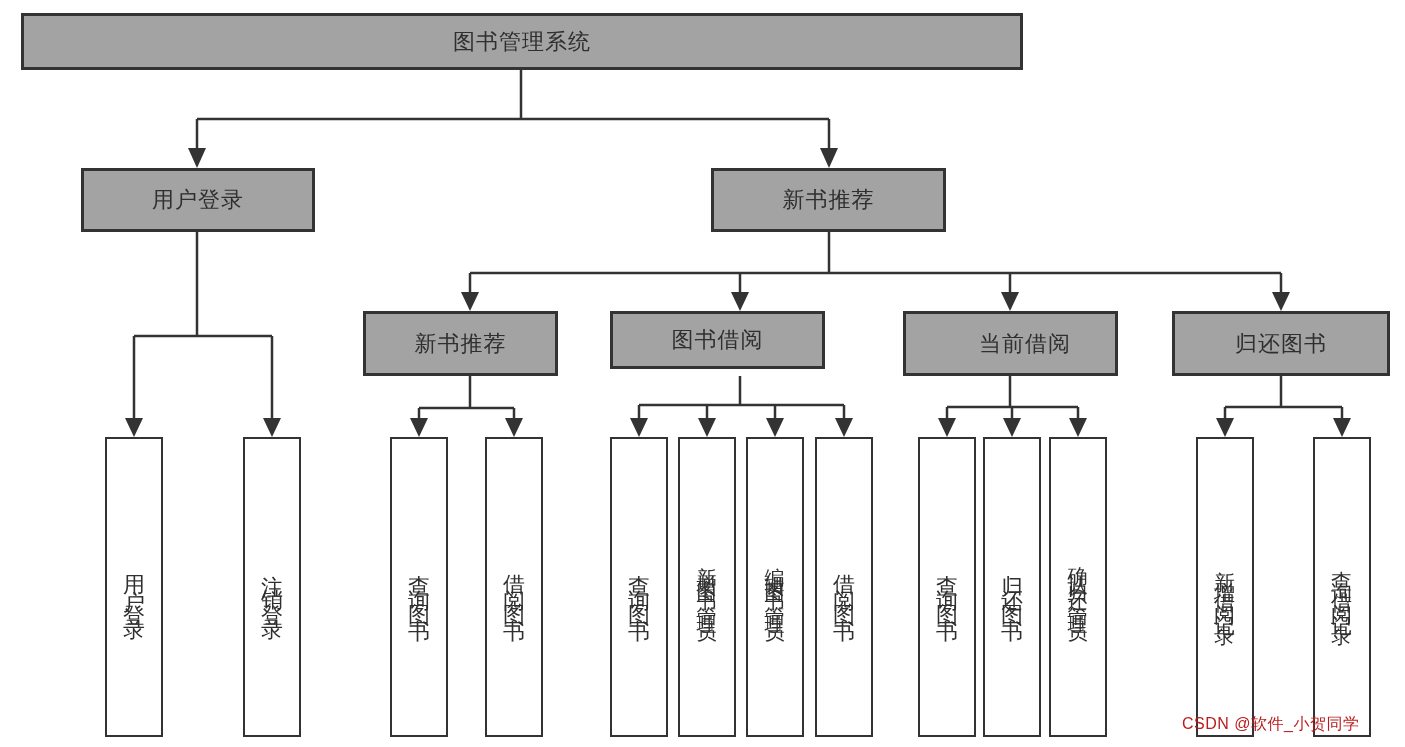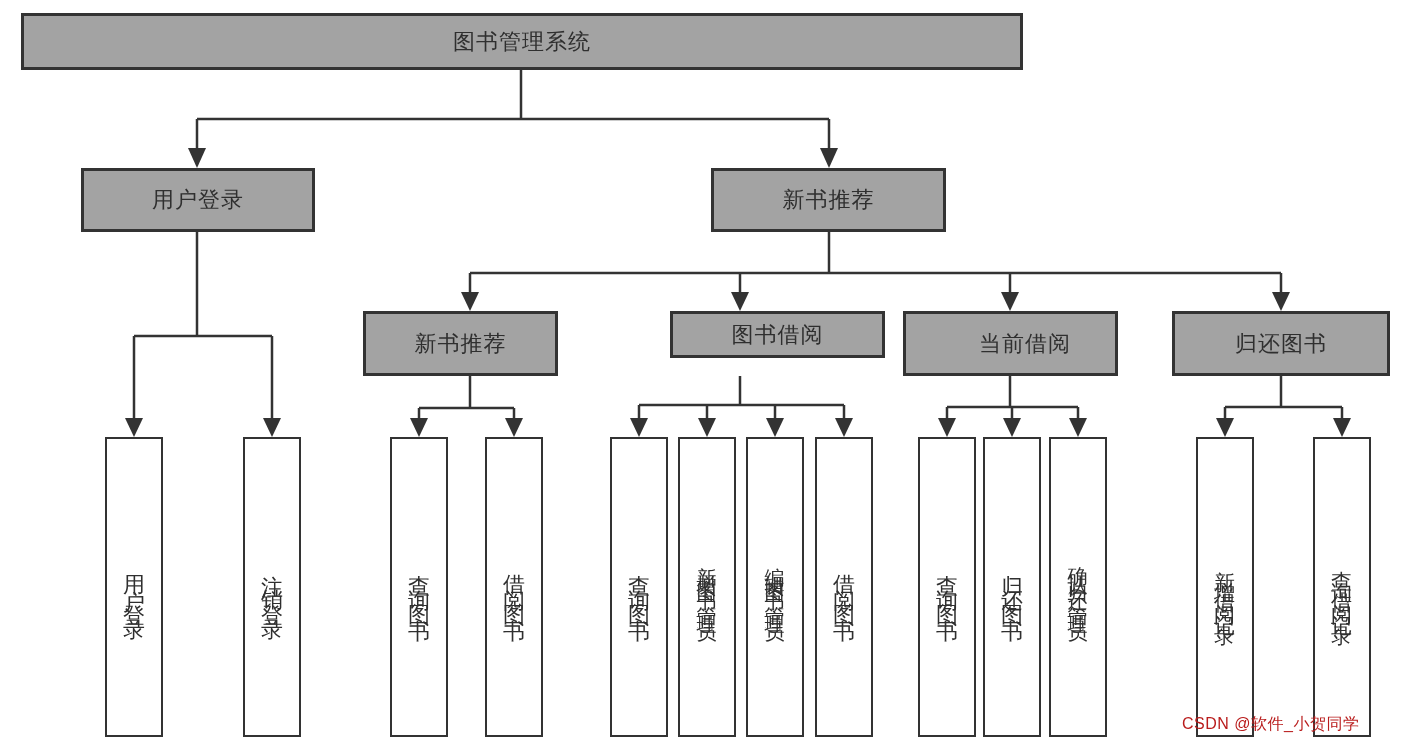--- a/index.html
+++ b/index.html
@@ -32,21 +32,21 @@
     justify-content: center;
     z-index: 2;
     font-size: 22px;
     letter-spacing: 1px;
     white-space: nowrap;
   }
   .node--root   { left: 21px;   top: 13px;  width: 1002px; height: 57px; }
   .node--l2a    { left: 81px;   top: 168px; width: 234px;  height: 64px; }
   .node--l2b    { left: 711px;  top: 168px; width: 235px;  height: 64px; }
   .node--g0     { left: 363px;  top: 311px; width: 195px;  height: 65px; }
-  .node--g1     { left: 670px;  top: 311px; width: 215px;  height: 47px; }
+  .node--g1     { left: 610px;  top: 311px; width: 215px;  height: 58px; }
   .node--g2     { left: 903px;  top: 311px; width: 215px;  height: 65px; padding-left: 29px; }
   .node--g3     { left: 1172px; top: 311px; width: 218px;  height: 65px; }
   .leaf {
     position: absolute;
     box-sizing: border-box;
     top: 437px;
     width: 58px;
     height: 300px;
     background: #ffffff;
     border: 2px solid #333333;

